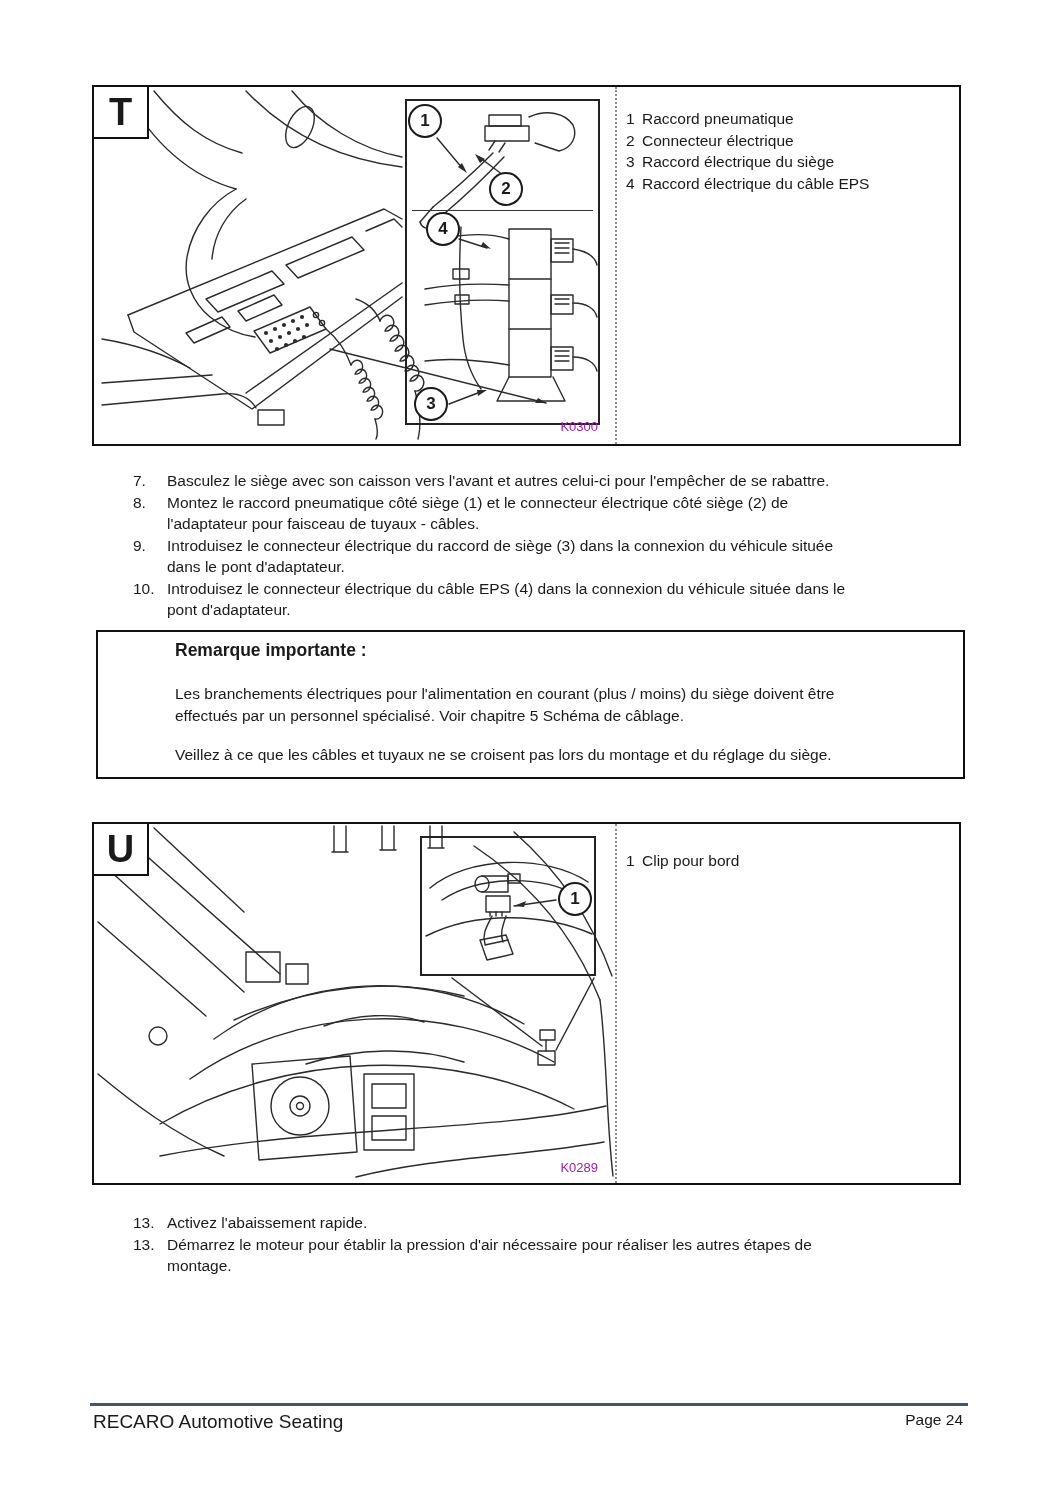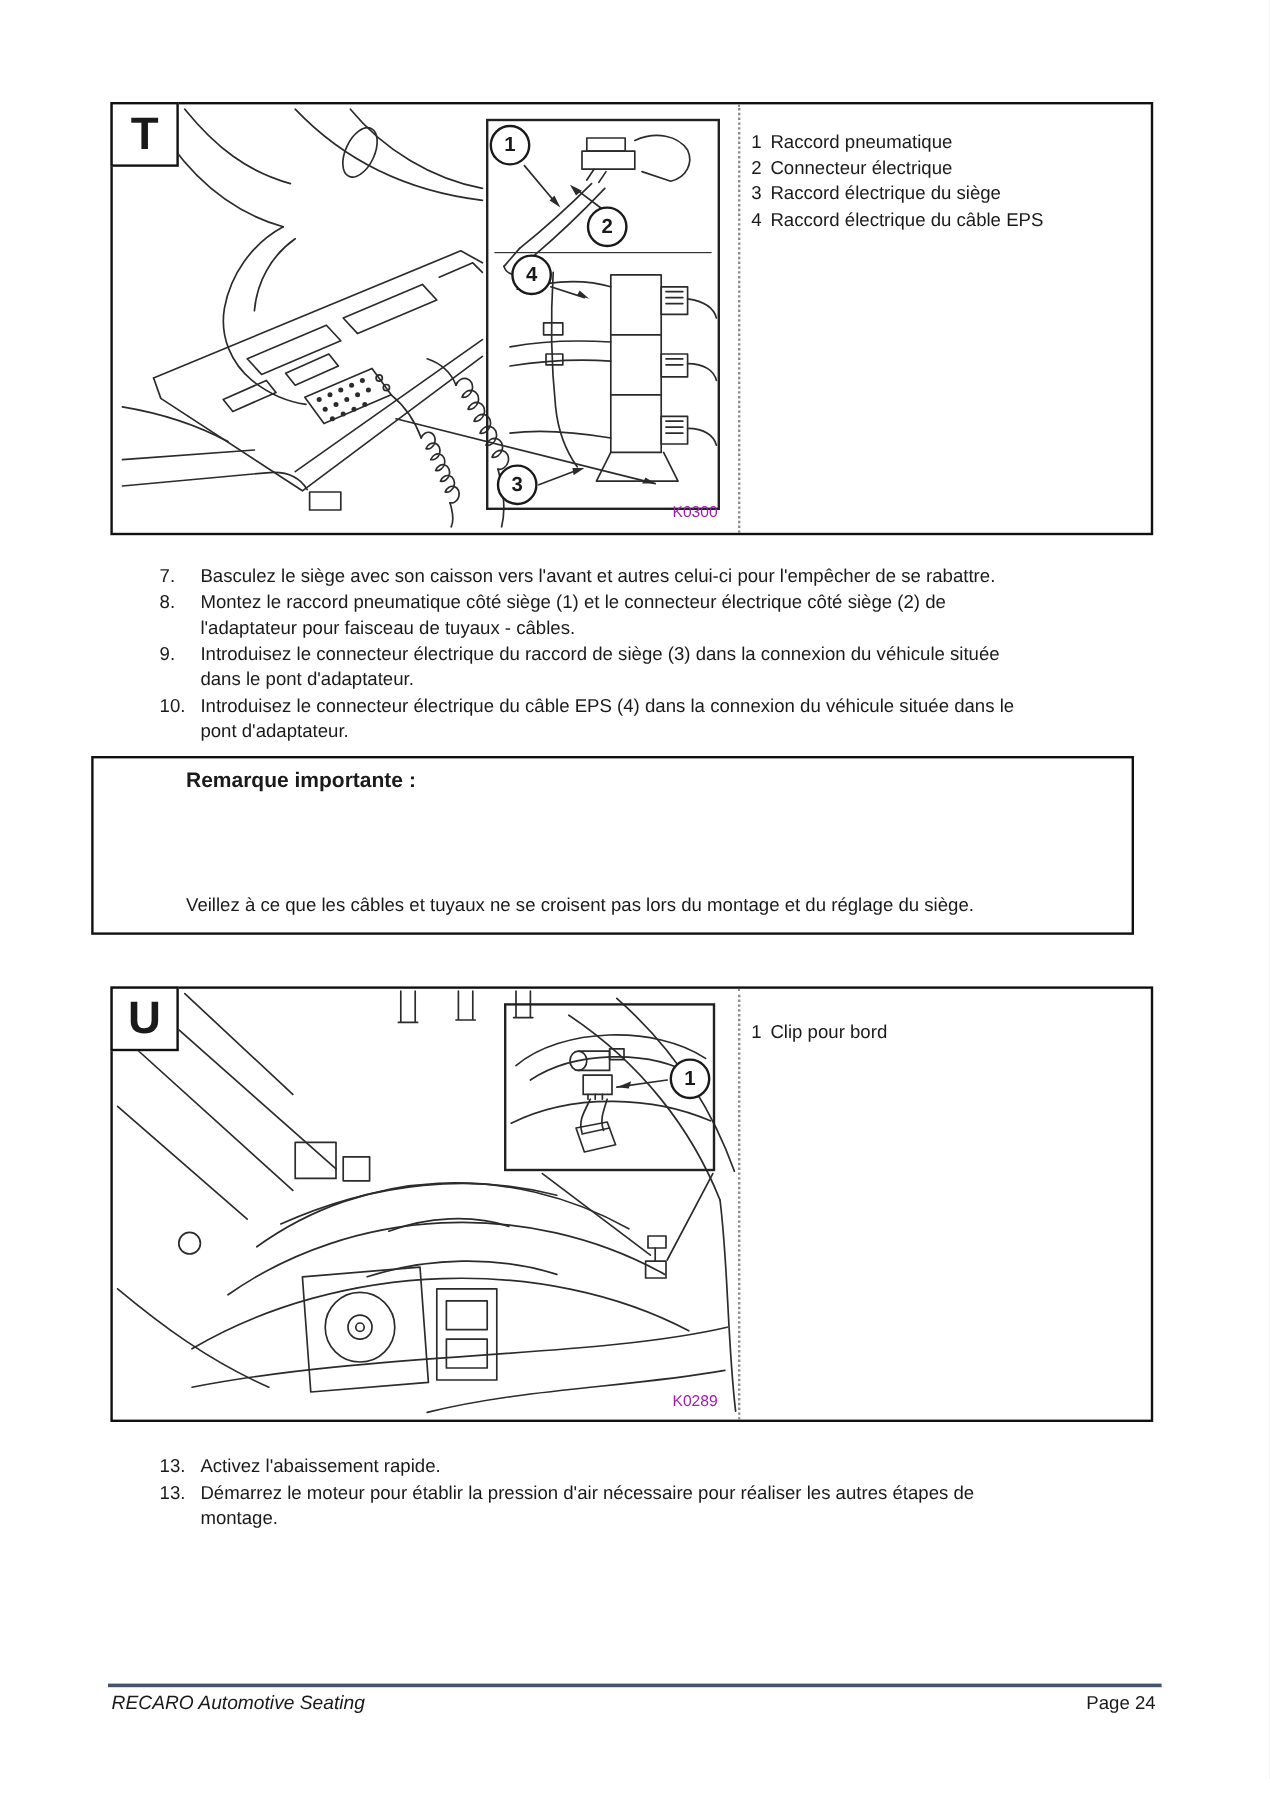--- a/index.html
+++ b/index.html
@@ -38,30 +38,30 @@
   .legend-num{width:16px;flex:none;}
   
   .steps{position:absolute;left:133px;width:840px;}
   .steps-upper{top:470px;}
   .steps-lower{top:1212px;}
   .step-row{display:flex;align-items:flex-start;}
   .step-num{width:34px;flex:none;font-size:15.5px;line-height:21.5px;}
   .step-text{font-size:15.5px;line-height:21.5px;white-space:pre-wrap;width:800px;}
   
   .note-box{
-    position:absolute;left:76px;top:630px;width:869px;height:149px;
+    position:absolute;left:96px;top:630px;width:869px;height:149px;
     border:2px solid #111;box-sizing:border-box;background:#fff;
   }
   .note-title{position:absolute;left:77px;top:8px;font-size:17.5px;font-weight:bold;}
   .note-p{position:absolute;left:77px;width:780px;font-size:15.5px;line-height:22px;white-space:pre-wrap;}
   .note-p1{top:51px;}
   .note-p2{top:112px;}
   
   .footer-rule{position:absolute;left:90px;top:1403px;width:878px;height:2.6px;background:#44546A;}
-  .footer-brand{position:absolute;left:93px;top:1411px;font-size:16px;font-style:italic;}
+  .footer-brand{position:absolute;left:93px;top:1411px;font-size:19px;}
   .footer-page{position:absolute;left:93px;top:1411px;width:870px;text-align:right;font-size:15.5px;}
 </style>
 </head>
 <body>
 
 <div class="page">
 
   <div class="figure fig-t">
     <svg class="fig-art" width="861" height="353" viewBox="0 0 861 353">
       <g fill="none" stroke="#2b2b2b" stroke-width="1.4" stroke-linecap="round" stroke-linejoin="round">
@@ -213,20 +213,22 @@
       </div>
     <div class="step-row">
         <span class="step-num">10.</span>
         <span class="step-text">Introduisez le connecteur électrique du câble EPS (4) dans la connexion du véhicule située dans le
 pont d'adaptateur.</span>
       </div>
   </div>
 
   <div class="note-box">
     <div class="note-title">Remarque importante :</div>
+    <div class="note-p note-p1">Les branchements électriques pour l'alimentation en courant (plus / moins) du siège doivent être
+effectués par un personnel spécialisé. Voir chapitre 5 Schéma de câblage.</div>
     <div class="note-p note-p2">Veillez à ce que les câbles et tuyaux ne se croisent pas lors du montage et du réglage du siège.</div>
   </div>
 
   <div class="figure fig-u">
     <svg class="fig-art" width="861" height="355" viewBox="0 0 861 355">
       <g fill="none" stroke="#2b2b2b" stroke-width="1.4" stroke-linecap="round" stroke-linejoin="round">
         <path d="M240,2 v26 M252,2 v26 M238,28 h16"></path>
         <path d="M288,2 v24 M300,2 v24 M286,26 h16"></path>
         <path d="M336,2 v22 M348,2 v22 M334,24 h16"></path>
         <path d="M4,36 L150,168"></path>

